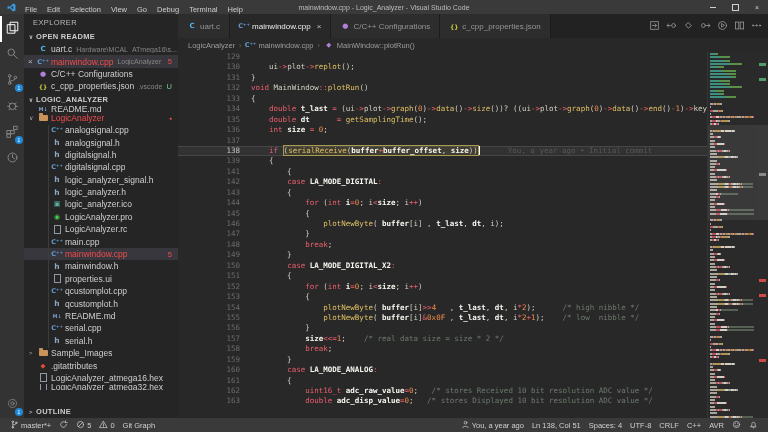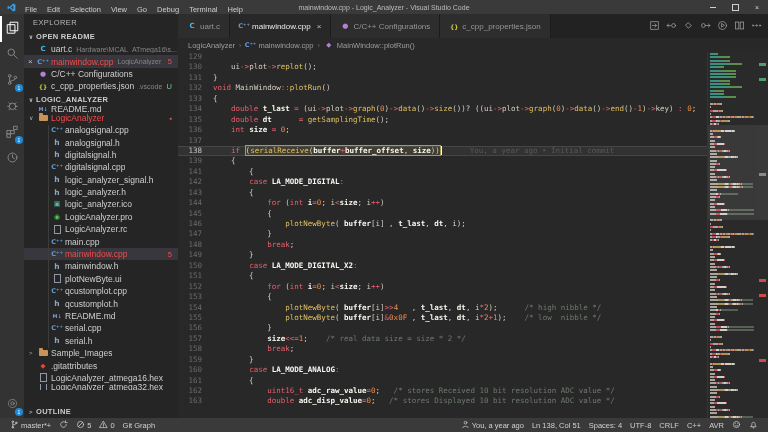--- a/index.html
+++ b/index.html
@@ -71,21 +71,21 @@
   .ea{width:15px;height:15px;display:flex;align-items:center;justify-content:center;color:#a0a0a0;}
   .ea svg{width:11px;height:11px;}
   .ea svg *{stroke:currentColor;fill:none;stroke-width:1.1;stroke-linecap:round;}
   .breadcrumbs{height:14px;display:flex;align-items:center;padding-left:10px;font-size:7.5px;color:#9d9d9d;background:#282828;flex:none;white-space:nowrap;}
   .bc-sep{margin:0 4px;color:#6a6a6a;font-size:7px;}
   .bc-item{display:flex;align-items:center;}
   
   .codewrap{flex:1;display:flex;min-height:0;position:relative;}
   .code{flex:1;overflow:hidden;font-family:"DejaVu Sans Mono","Liberation Mono",monospace;font-size:7.5px;}
   .cl{height:10.45px;line-height:10.45px;display:flex;white-space:pre;}
-  .cl .ln{width:24px;text-align:right;margin-right:11px;color:#6b6b6b;flex:none;}
+  .cl .ln{width:24px;text-align:right;margin-right:11px;color:#6b6b6b;flex:none;margin-left:38px;}
   .cl.active{background:rgba(255,255,255,.05);box-shadow:inset 0 1px 0 rgba(255,255,255,.10),inset 0 -1px 0 rgba(255,255,255,.10);}
   .cl.active .ln{color:#c6c6c6;}
   .t-p{color:#d4cfc4;}
   .t-k{color:#ec5f6d;}
   .t-f{color:#e0c064;}
   .t-v{color:#f8f8f2;font-weight:bold;}
   .t-n{color:#ef8d49;}
   .t-c{color:#6e7a6e;}
   .box{border:1px solid #a89a4e;background:rgba(130,118,48,.18);}
   .cursor{display:inline-block;width:1px;height:9px;background:#ffffff;vertical-align:text-bottom;}
@@ -279,21 +279,21 @@
             <span class="rbadge" style="color: rgb(241, 76, 76);">5</span>
           </div>
           <div class="row i1">
             <span class="fi fi-h"></span>
             <span class="lbl">mainwindow.h</span>
           </div>
           <div class="row i1">
             <span class="fi fi-file">
               <i></i>
             </span>
-            <span class="lbl">plotNewByte.ui</span>
+            <span class="lbl">properties.ui</span>
           </div>
           <div class="row i1">
             <span class="fi fi-cpp"></span>
             <span class="lbl">qcustomplot.cpp</span>
           </div>
           <div class="row i1">
             <span class="fi fi-h"></span>
             <span class="lbl">qcustomplot.h</span>
           </div>
           <div class="row i1">

